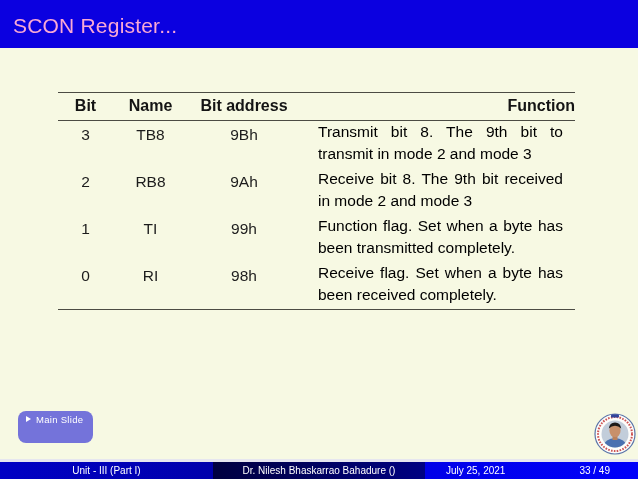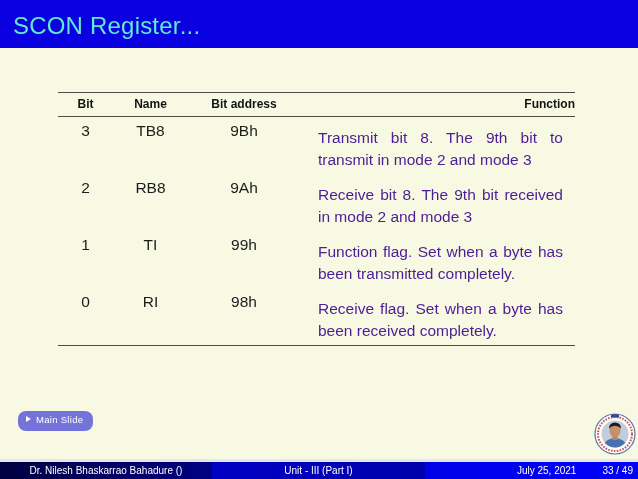--- a/index.html
+++ b/index.html
@@ -11,58 +11,58 @@
     font-family:"Liberation Sans","DejaVu Sans",sans-serif;
     color:#1c1c1c;
   }
   
   .titlebar{
     position:absolute;top:0;left:0;width:638px;height:48px;
     background:#0b00e0;
     display:flex;align-items:center;
   }
   .titlebar .title{
-    color:#5eead4;font-size:24px;letter-spacing:.2px;
+    color:#f9a8d4;font-size:21px;letter-spacing:.2px;
     padding:4px 0 0 13px;
   }
   
   .table-wrap{
     position:absolute;left:58px;top:92px;width:517px;
   }
   table.bits{
     width:517px;border-collapse:collapse;table-layout:fixed;
     border-top:1px solid #4c4c44;
     border-bottom:1px solid #4c4c44;
   }
   table.bits col.c-bit{width:55px;}
   table.bits col.c-name{width:75px;}
   table.bits col.c-addr{width:112px;}
   table.bits col.c-func{width:275px;}
   table.bits th{
-    font-size:12px;font-weight:bold;text-align:center;
+    font-size:16px;font-weight:bold;text-align:center;
     padding:4px 0 5px 0;
     border-bottom:1px solid #4c4c44;
     color:#141414;
   }
   table.bits th.h-func{text-align:right;padding-left:18px;}
   table.bits td{vertical-align:top;font-size:15.5px;}
   td.cell-center{text-align:center;padding-top:5px;}
   td.cell-func{
     text-align:justify;
-    padding:10px 12px 4px 18px;
+    padding:0 12px 4px 18px;
     line-height:21.5px;
     hyphens:manual;-webkit-hyphens:manual;
-    color:#4c1d95;
+    color:#000000;
   }
   
   .main-slide-btn{
     position:absolute;left:18px;top:411px;height:16px;
     background:#7473da;border-radius:8px;
     display:flex;align-items:center;gap:5px;
-    padding:0 10px 4px 8px;cursor:pointer;
+    padding:0 10px 16px 8px;cursor:pointer;
   }
   .main-slide-btn .tri{
     width:0;height:0;
     border-left:5px solid #ffffff;
     border-top:3.5px solid transparent;
     border-bottom:3.5px solid transparent;
   }
   .main-slide-btn .lbl{
     color:#ffffff;font-size:9.5px;letter-spacing:.3px;white-space:nowrap;
   }
@@ -84,21 +84,21 @@
     width:212px;justify-content:center;
     background:linear-gradient(to right,#000040,#000182);
   }
   .seg-mid{
     width:213px;justify-content:center;
     background:linear-gradient(to right,#0101c4,#0000ac);
   }
   .seg-right{
     width:213px;justify-content:flex-end;
     background:linear-gradient(to right,#0000e8,#0101fa);
-    padding-right:5px;box-sizing:border-box;
+    padding-right:28px;box-sizing:border-box;gap:48px;
   }
   .seg-right .date{margin-right:26px;}
 </style>
 </head>
 <body>
 
 <div class="slide">
 
   <div class="titlebar">
     <div class="title">SCON Register...</div>
@@ -169,25 +169,25 @@
         <path d="M7 36 Q12 26 21 26 Q30 26 35 36 L35 38 L7 38 Z" fill="#4a70b0"></path>
         <rect x="18.5" y="22" width="5" height="6" fill="#b9815c"></rect>
         <ellipse cx="21" cy="18.5" rx="5.6" ry="6.6" fill="#c8906a"></ellipse>
         <path d="M14.8 16.5 Q15.5 10.5 21 10.5 Q26.5 10.5 27.2 16.5 Q24.5 13.8 21 13.8 Q17.5 13.8 14.8 16.5 Z" fill="#1d1a18"></path>
       </g>
     </svg>
   </div>
 
   <div class="footer-sep"></div>
   <div class="footer">
+    <div class="seg seg-mid">
+      <span>Unit - III (Part I)</span>
+    </div>
     <div class="seg seg-left">
       <span>Dr. Nilesh Bhaskarrao Bahadure ()</span>
-    </div>
-    <div class="seg seg-mid">
-      <span>Unit - III (Part I)</span>
     </div>
     <div class="seg seg-right">
       <span class="date">July 25, 2021</span>
       <span class="page">33 / 49</span>
     </div>
   </div>
 
 </div>
 
 </body></html>

